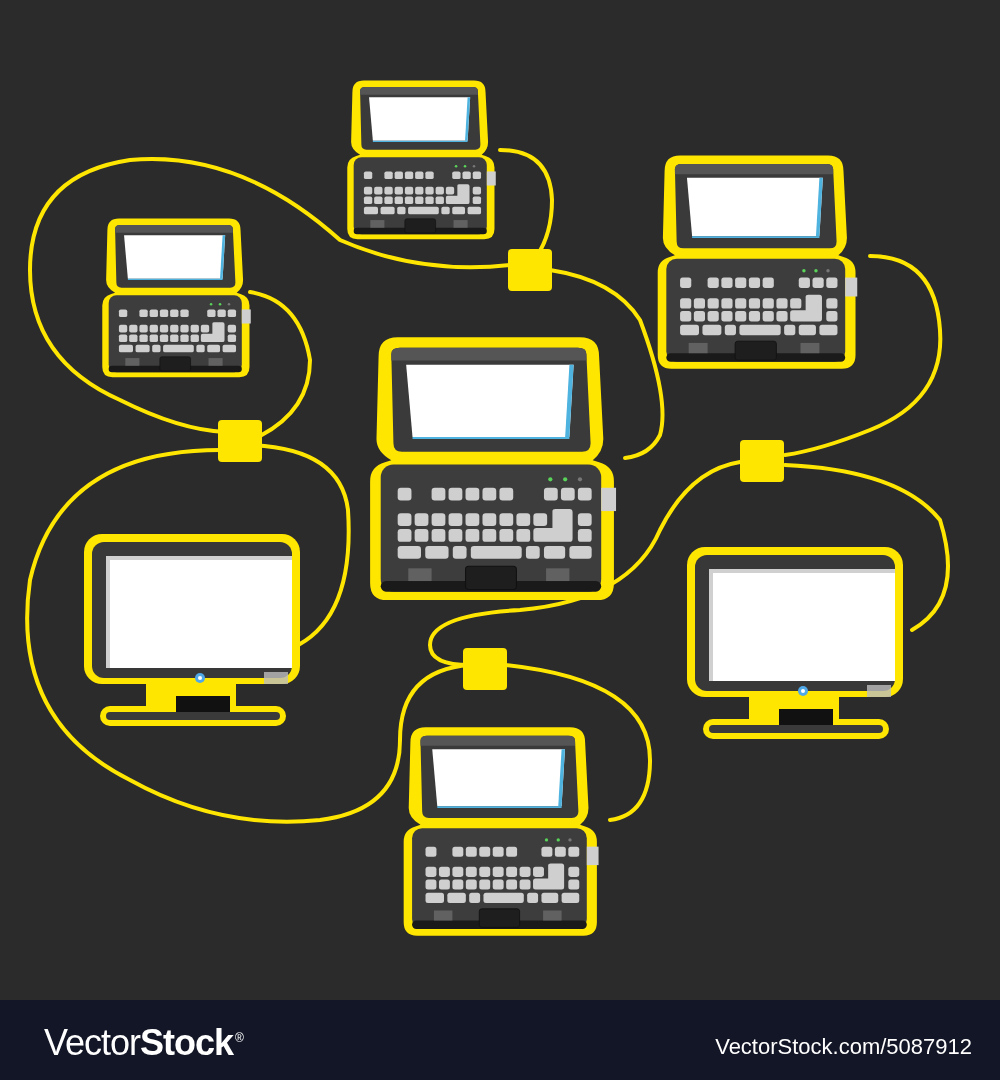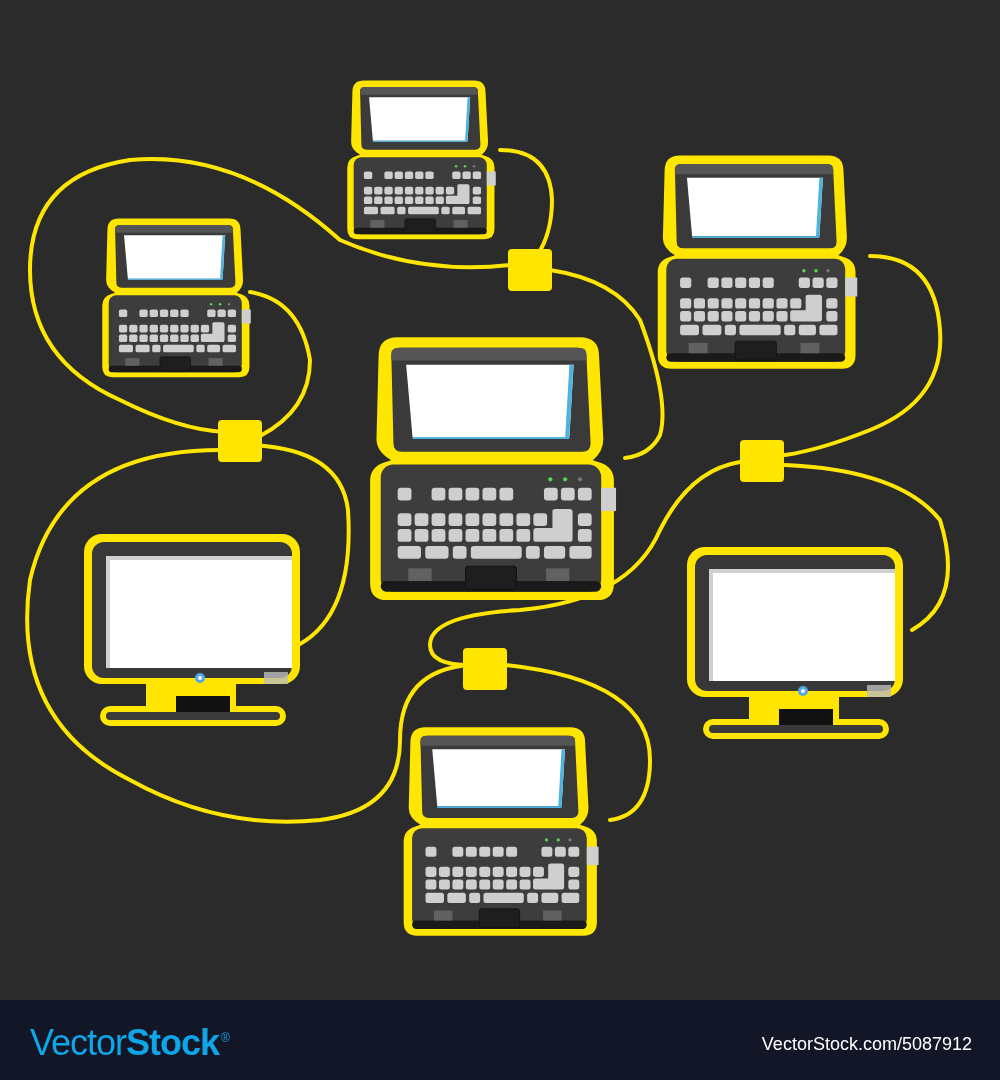--- a/index.html
+++ b/index.html
@@ -1,23 +1,23 @@
 <!DOCTYPE html>
 <html><head>
   <meta charset="utf-8">
   <style>
     html, body { margin: 0; padding: 0; }
     body { width: 1000px; height: 1080px; background: #2b2b2b; position: relative; overflow: hidden; font-family: "Liberation Sans", sans-serif; }
     #canvas { position: absolute; left: 0; top: 0; width: 1000px; height: 1000px; background: #2b2b2b; }
     #footer { position: absolute; left: 0; top: 1000px; width: 1000px; height: 80px; background: #131626; }
-    .brand { position: absolute; left: 30px; top: 22px; color: #0ea5e9; font-size: 36px; letter-spacing: -1px; font-family: "Liberation Sans", sans-serif; }
+    .brand { position: absolute; left: 44px; top: 22px; color: #ffffff; font-size: 36px; letter-spacing: -1px; font-family: "Liberation Sans", sans-serif; }
     .brand .light { font-weight: 300; }
     .brand .bold { font-weight: 700; }
     .brand sup { font-size: 12px; vertical-align: super; margin-left: 2px; }
-    .ref { position: absolute; right: 28px; top: 34px; color: #fff; font-size: 18px; font-family: "Liberation Sans", sans-serif; }
+    .ref { position: absolute; right: 28px; top: 34px; color: #fff; font-size: 22px; font-family: "Liberation Sans", sans-serif; }
   </style>
 </head>
 <body>
 
 <div id="canvas">
   <svg width="1000" height="1000" viewBox="0 0 1000 1000" xmlns="http://www.w3.org/2000/svg">
     <defs>
 
       <g id="laptop">
 

